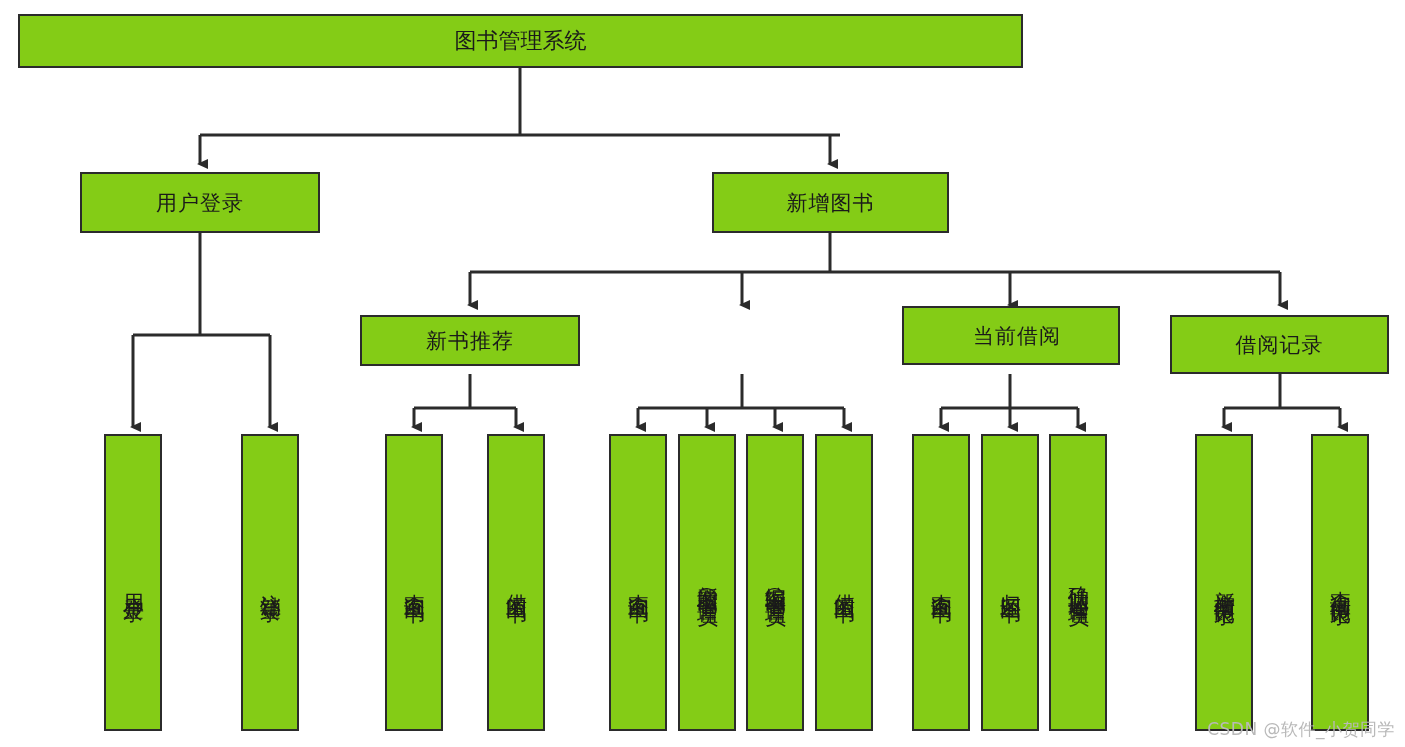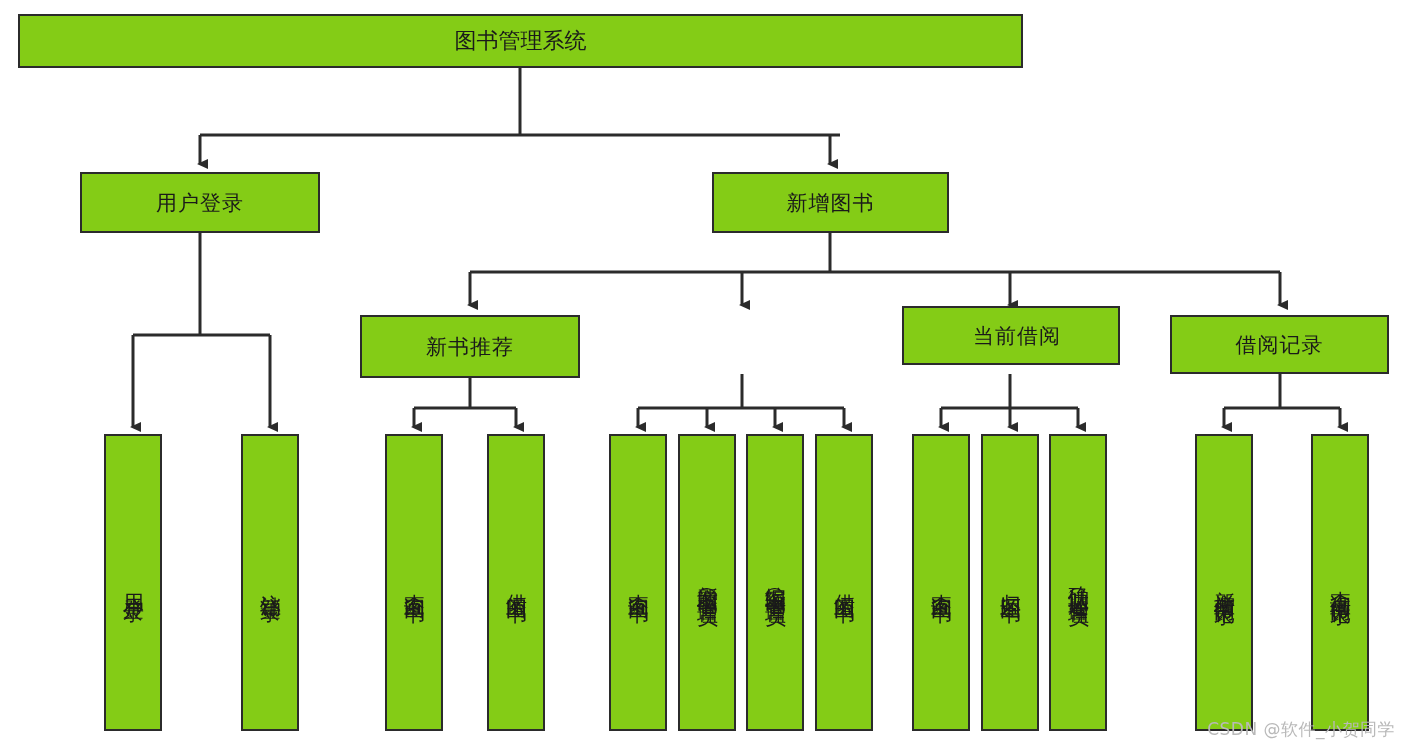--- a/index.html
+++ b/index.html
@@ -127,21 +127,21 @@
   </div>
 
   <div class="node h" style="left:80px; top:172px; width:240px; height:61px;">
     <span>用户登录</span>
   </div>
 
   <div class="node h" style="left:712px; top:172px; width:237px; height:61px;">
     <span>新增图书</span>
   </div>
 
-  <div class="node h" style="left:360px; top:315px; width:220px; height:63px;">
+  <div class="node h" style="left:360px; top:315px; width:220px; height:51px;">
     <span>新书推荐</span>
   </div>
 
 
   <div class="node h" style="left:902px; top:306px; width:218px; height:59px;padding-left:12px;">
     <span>当前借阅</span>
   </div>
 
   <div class="node h" style="left:1170px; top:315px; width:219px; height:59px;">
     <span>借阅记录</span>

